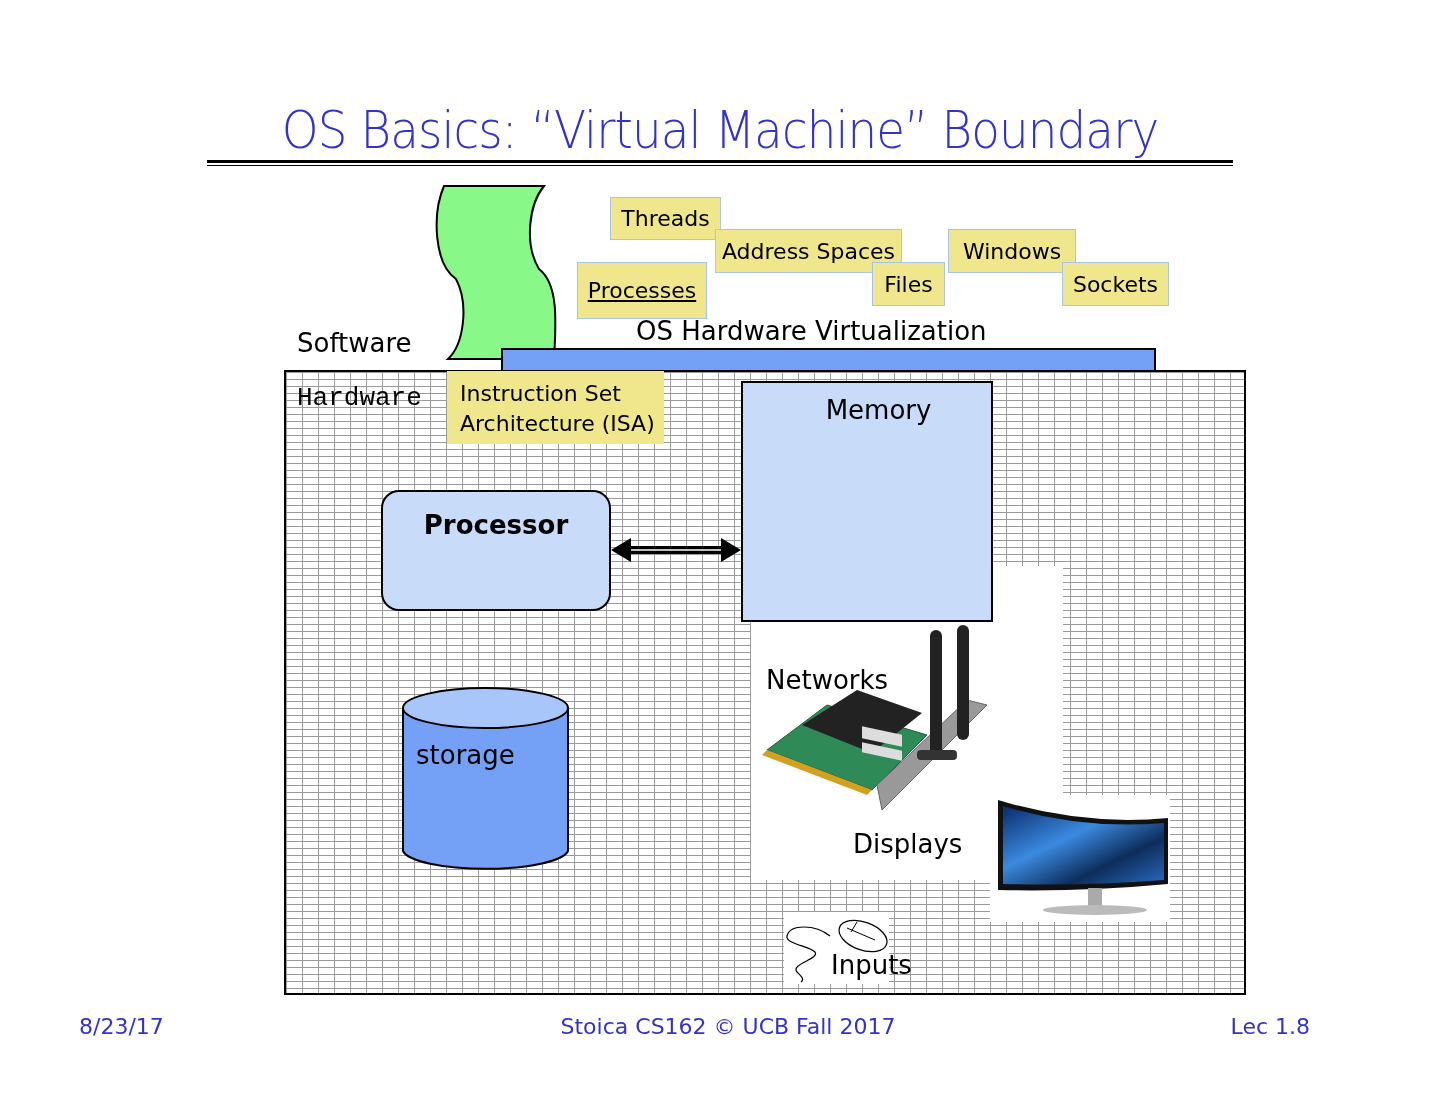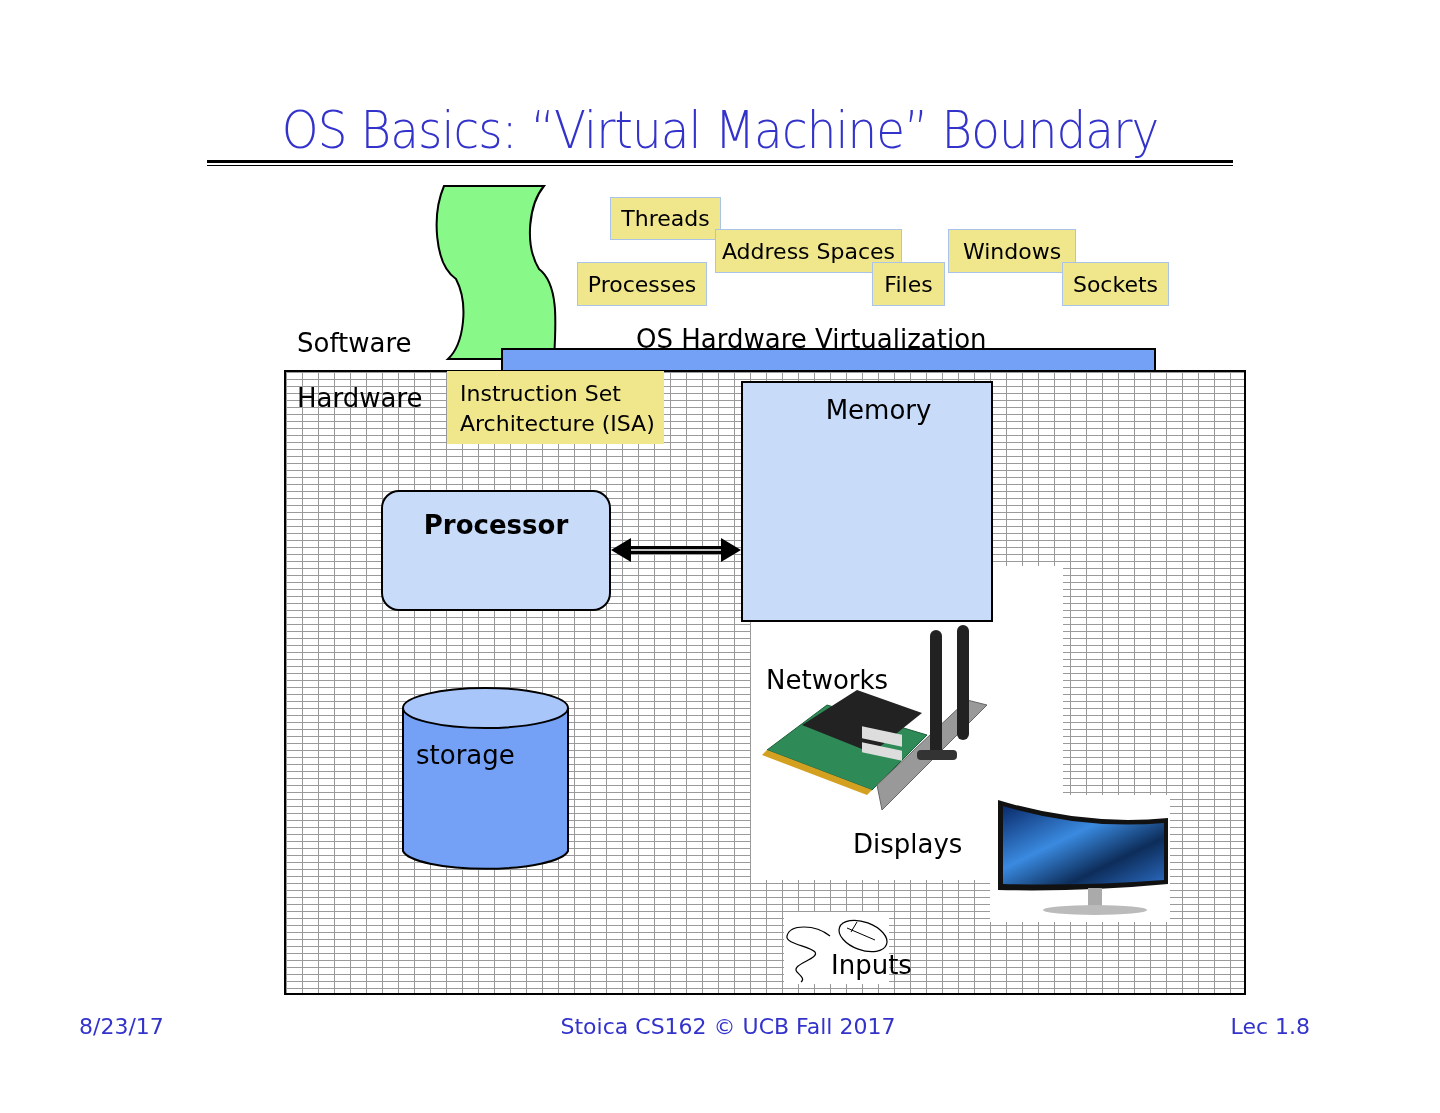--- a/index.html
+++ b/index.html
@@ -42,32 +42,32 @@
   <path d="M10,2 L110,2 C95,20 90,60 105,85 C125,100 122,140 120,175 L14,175 C30,160 35,120 22,95 C0,80 -2,30 10,2 Z" fill="#88f888" stroke="#000" stroke-width="2"></path>
 </svg>
 
 <div class="abs hwbox"></div>
 
 <div class="abs brickcover" style="left:751px;top:566px;width:312px;height:314px;"></div>
 <div class="abs brickcover" style="left:990px;top:795px;width:180px;height:127px;"></div>
 <div class="abs brickcover" style="left:784px;top:912px;width:105px;height:72px;"></div>
 
 <div class="abs virtbar"></div>
-<div class="abs lbl" style="left:636px;top:316px;margin-top:8px;">OS Hardware Virtualization</div>
+<div class="abs lbl" style="left:636px;top:316px;">OS Hardware Virtualization</div>
 
 <div class="abs lbl" style="left:297px;top:328px;">Software</div>
-<div class="abs lbl" style="left:297px;top:383px;">Hardware</div>
+<div class="abs lbl" style="left:297px;top:383px;font-family:Liberation Mono, monospace;">Hardware</div>
 
 <div class="abs isa">
   <div>Instruction Set</div>
   <div>Architecture (ISA)</div>
 </div>
 
 <div class="abs tag" style="left:610px;top:197px;width:111px;height:43px;">Threads</div>
-<div class="abs tag" style="left:577px;top:262px;width:130px;height:44px;">Processes</div>
+<div class="abs tag" style="left:577px;top:262px;width:130px;height:57px;text-decoration:underline;">Processes</div>
 <div class="abs tag" style="left:715px;top:229px;width:187px;height:44px;">Address Spaces</div>
 <div class="abs tag" style="left:872px;top:262px;width:73px;height:44px;">Files</div>
 <div class="abs tag" style="left:948px;top:229px;width:128px;height:44px;">Windows</div>
 <div class="abs tag" style="left:1062px;top:262px;width:107px;height:44px;">Sockets</div>
 
 <div class="abs memory">
   <div class="lbl" style="text-align:center;margin-top:12px;padding-left:23px;">Memory</div>
 </div>
 
 <div class="abs processor">

